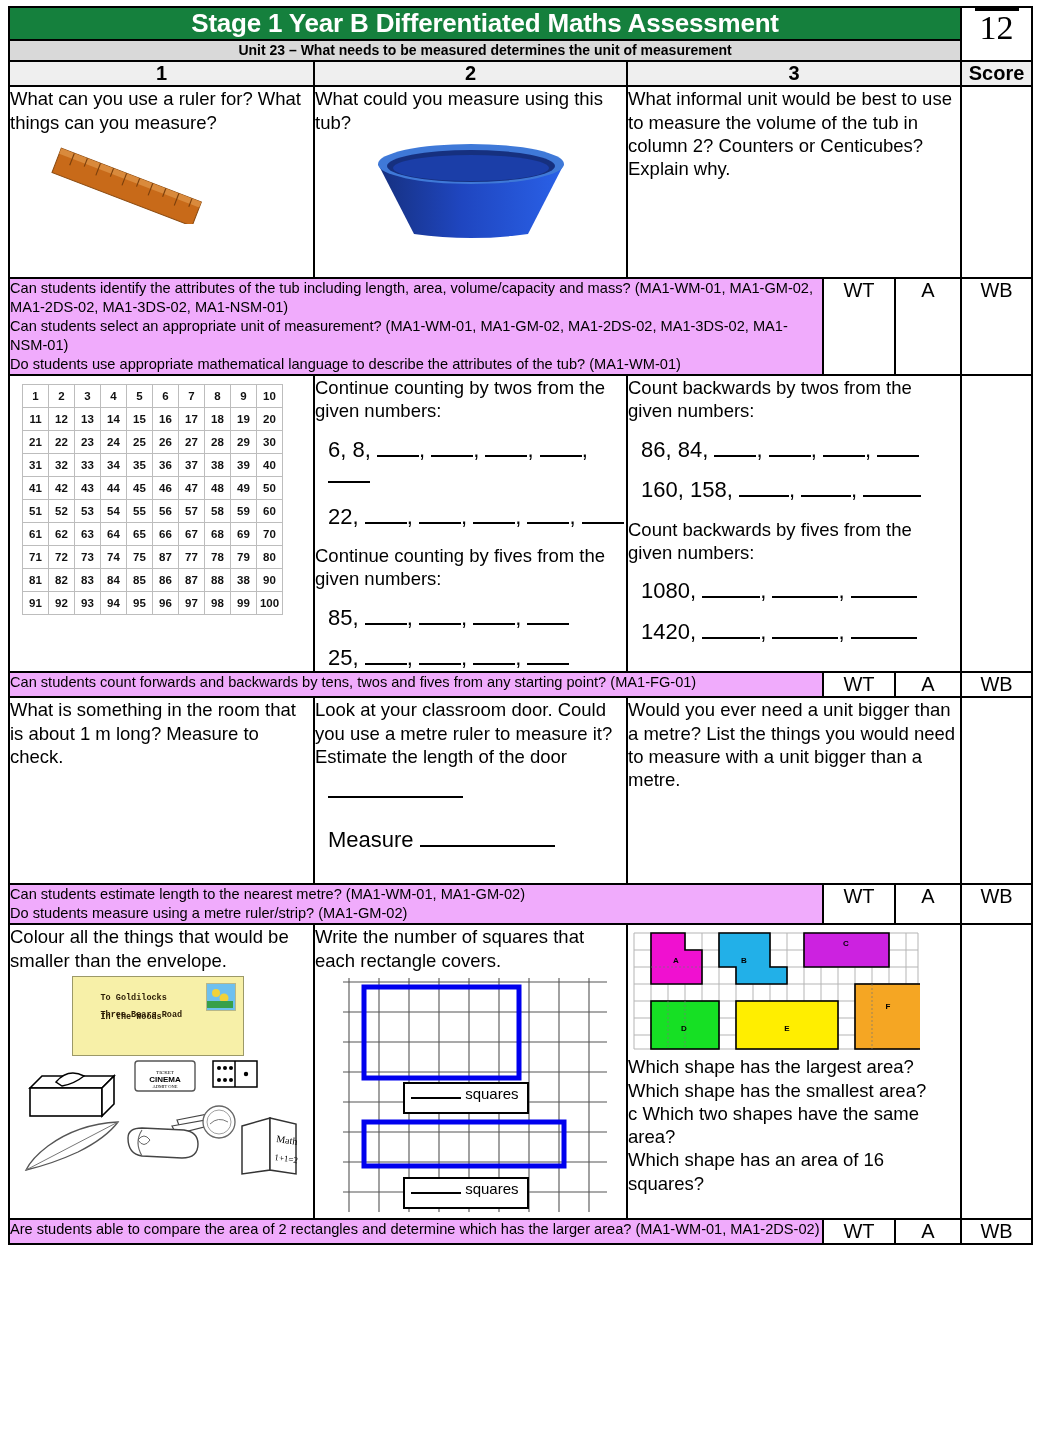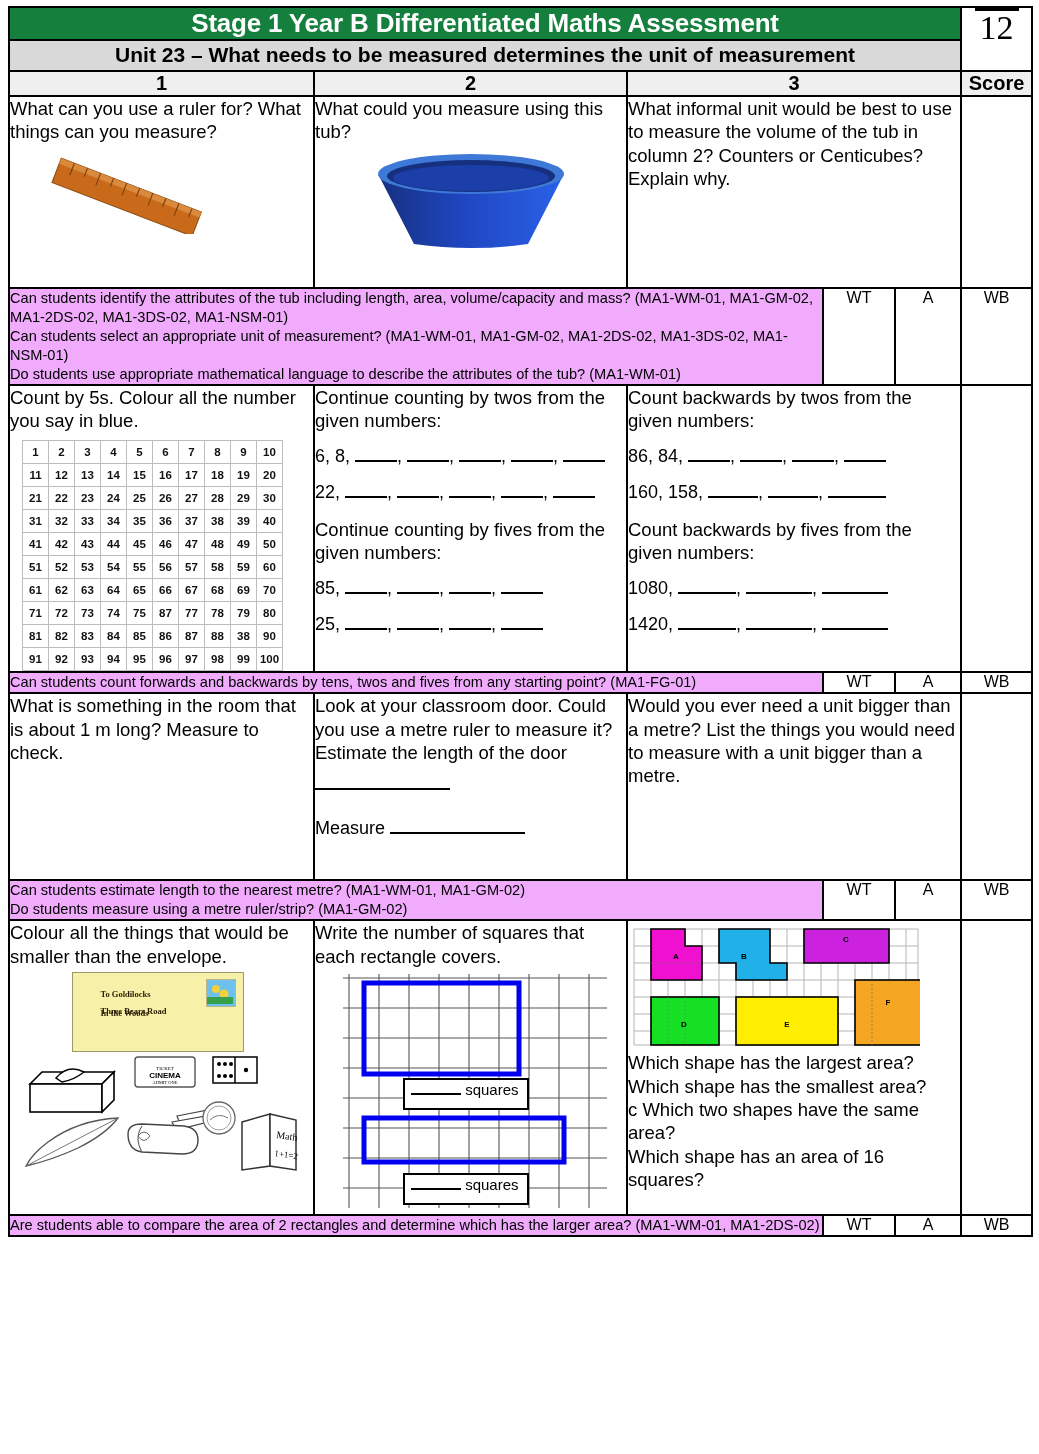--- a/index.html
+++ b/index.html
@@ -2,49 +2,49 @@
 <html><head>
 <meta charset="utf-8">
 <style>
   html,body{margin:0;padding:0;background:#fff;}
   body{width:1039px;height:1454px;font-family:"Liberation Sans",sans-serif;color:#000;}
   .page{width:1039px;height:1454px;position:relative;box-sizing:border-box;padding:6px 8px 6px 8px;}
   table.sheet{border-collapse:collapse;width:1023px;table-layout:fixed;}
   table.sheet td{border:2px solid #000;vertical-align:top;padding:0;}
   .hdr-black{background:#15803d;color:#fff;text-align:center;font-weight:bold;font-size:26px;
              letter-spacing:-0.2px;padding:7px 4px 9px 4px;border:2px solid #000;}
-  .hdr-grey{background:#d9d9d9;text-align:center;font-weight:bold;font-size:21px;
+  .hdr-grey{background:#d9d9d9;text-align:center;font-weight:bold;font-size:14px;
             line-height:1.38;padding:6px 10px 8px 10px;}
   .score-box{background:#fff;text-align:center;vertical-align:bottom;}
   .frac{font-family:"Liberation Serif",serif;font-size:34px;line-height:0.95;
         display:inline-block;text-align:center;padding-bottom:6px;}
   .frac .bar{display:block;width:44px;height:3px;background:#000;margin:0 auto 1px auto;}
   .colnum{background:#efefef;text-align:center;font-weight:bold;font-size:20px;padding:3px 0 5px 0;}
   .cellq{font-size:18.5px;line-height:1.26;padding:3px 5px 4px 6px;}
   .cellq p{margin:0;}
   .crit{background:#f0abfc;font-size:14.6px;line-height:1.30;padding:2px 5px 3px 6px;}
   .crit p{margin:0;}
-  .mark{background:#fff;text-align:center;vertical-align:middle;font-size:16px;}
+  .mark{background:#fff;text-align:center;vertical-align:middle;font-size:20px;}
   .blank{background:#fff;}
   .gap{height:14px;}
   .ul{display:inline-block;border-bottom:2px solid #000;}.u42{width:42px}.u50{width:50px}.u58{width:58px}.u66{width:66px}.u135{width:135px}
-  .seq{font-size:18px;line-height:1.2;margin:0;}
+  .seq{font-size:22px;line-height:1.2;margin:0;padding-left:13px;}
   
   table.hundred{border-collapse:collapse;margin:8px 0 0 12px;}
   table.hundred td{border:1px solid #bdbdbd;width:25px;height:22px;text-align:center;
       font-size:11.5px;font-weight:bold;padding:0;vertical-align:middle;color:#111;}
   
   .ruler-wrap{position:relative;height:92px;}
   
   .tub-wrap{text-align:center;padding-top:4px;}
   
   .env-scene{position:relative;width:280px;height:205px;margin:4px auto 0 auto;}
   .envelope{position:absolute;left:50px;top:0;width:170px;height:78px;background:#f7f0a8;
             border:1px solid #9c9968;}
-  .env-line{position:absolute;left:28px;font-family:Liberation Serif, serif;font-weight:bold;
+  .env-line{position:absolute;left:28px;font-family:Liberation Mono, monospace;font-weight:bold;
             font-size:8.5px;color:#2b1c05;white-space:nowrap;}
   .stamp{position:absolute;right:7px;top:6px;width:28px;height:26px;background:#6ec0ef;
          border:1px solid #b7b78a;}
   
   .rectgrid{position:relative;width:275px;height:242px;margin:4px 0 0 24px;}
   .sqlabel{position:absolute;background:#fff;border:2px solid #000;font-size:15px;
            padding:1px 8px 8px 6px;white-space:nowrap;}
   
   .shapes{position:relative;width:288px;height:122px;margin:6px 0 2px 4px;background:#fff;}
 </style>
@@ -137,21 +137,20 @@
       <p>Can students select an appropriate unit of measurement? (MA1-WM-01, MA1-GM-02, MA1-2DS-02, MA1-3DS-02, MA1-NSM-01)</p>
       <p>Do students use appropriate mathematical language to describe the attributes of the tub? (MA1-WM-01)</p>
     </td>
     <td class="mark">WT</td>
     <td class="mark">A</td>
     <td class="mark">WB</td>
   </tr>
 
   <tr>
     <td class="cellq">
-      <p>Count by 5s. Colour all the number you say in blue.</p>
       <table class="hundred">
         <tbody>
                 <tr>
                   <td>1</td>
                   <td>2</td>
                   <td>3</td>
                   <td>4</td>
                   <td>5</td>
                   <td>6</td>
                   <td>7</td>

